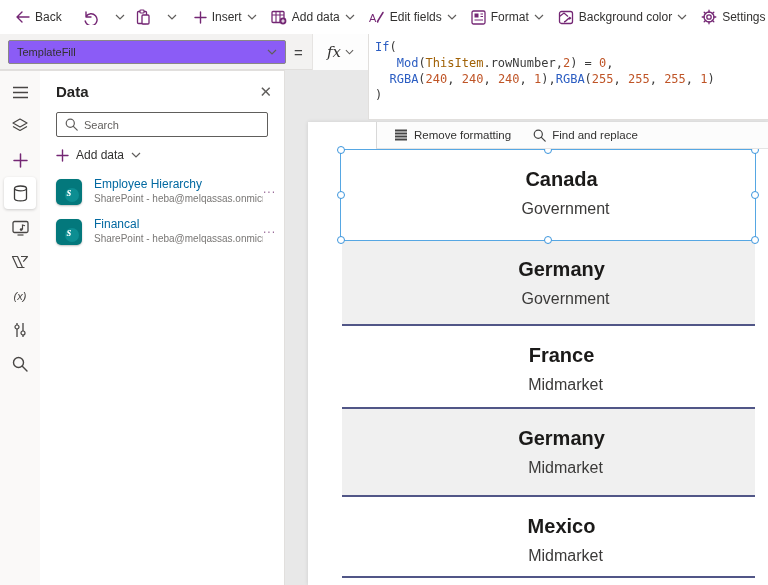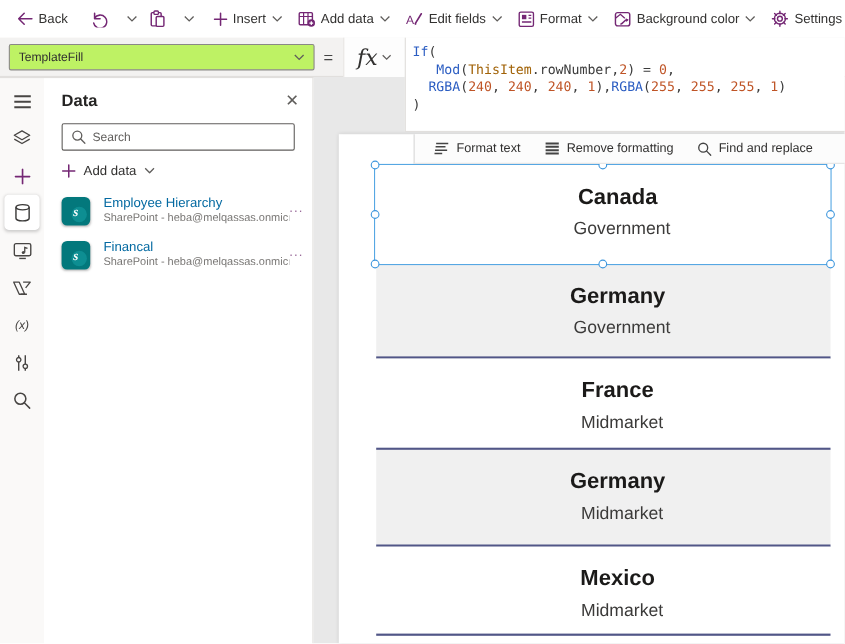--- a/index.html
+++ b/index.html
@@ -14,30 +14,30 @@
              font-size:12px; color:#323130; cursor:default; }
   .tb-item .glyph { display:flex; align-items:center; }
   .tb-sep { width:1px; height:20px; background:#d2d0ce; margin:0 3px; }
   .tb-chev { padding:0 4px; display:flex; align-items:center; }
   .purple { color:#742774; }
   svg.ic { display:block; }
 
   
   .propbar { position:absolute; left:0; top:34px; width:768px; height:36px; background:#f3f2f1;
              display:flex; align-items:center; z-index:20; border-bottom:1px solid #e1dfdd; }
-  .prop-select { position:absolute; left:8px; top:6px; width:278px; height:24px; background:#bef264;
+  .prop-select { position:absolute; left:8px; top:6px; width:278px; height:24px; background:#8b5cf6;
                  border:1px solid #8a8886; border-radius:2px; display:flex; align-items:center;
                  padding:0 8px; font-size:11px; color:#323130; }
   .prop-select .chev { margin-left:auto; }
   .equals { position:absolute; left:294px; top:0; height:36px; display:flex; align-items:center;
             font-size:15px; color:#444; }
   .fx-btn { position:absolute; left:312px; top:0; width:56px; height:36px; background:#fdfdfd;
             border-left:1px solid #e6e4e2; display:flex; align-items:center; justify-content:center;
             gap:4px; }
-  .fx-glyph { font-family:"DejaVu Serif", serif; font-style:italic; font-size:20px; color:#323130; }
+  .fx-glyph { font-family:"DejaVu Serif", serif; font-style:italic; font-size:15px; color:#323130; }
 
   .formula-panel { position:absolute; left:368px; top:34px; width:400px; height:86px; background:#fff;
                    border-left:1px solid #e1dfdd; border-bottom:1px solid #e1dfdd; z-index:25;
                    padding:5px 7px 0 6px; font-family:"DejaVu Sans Mono", monospace; font-size:12px;
                    line-height:16px; white-space:pre; overflow:hidden; }
   .tk-fn  { color:#2b5dc2; }
   .tk-ti  { color:#a16207; }
   .tk-num { color:#bf5426; }
   .tk-pn  { color:#3b3b3b; }
 
@@ -346,28 +346,20 @@
       <div class="src-more">...</div>
     </div>
   </div>
 
   <div class="workspace"></div>
   <div class="canvas"></div>
 
   <div class="format-strip">
     <div class="fs-btn">
       <span>
-        <svg class="ic" width="15" height="12" viewBox="0 0 15 12">
-            <path d="M2.5 1.5h11M2 4.5h9M1.5 7.5h11M1 10.5h7" stroke="#444" stroke-width="1.4"></path>
-          </svg>
-      </span>
-      <span>Format text</span>
-    </div>
-    <div class="fs-btn">
-      <span>
         <svg class="ic" width="14" height="12" viewBox="0 0 14 12">
             <path d="M1 1.5h12M1 4.5h12M1 7.5h12M1 10.5h12" stroke="#444" stroke-width="1.8"></path>
           </svg>
       </span>
       <span>Remove formatting</span>
     </div>
     <div class="fs-btn">
       <span>
         <svg class="ic" width="13" height="13" viewBox="0 0 16 16">
             <circle cx="6.5" cy="6.5" r="5" fill="none" stroke="#444" stroke-width="1.5"></circle>

